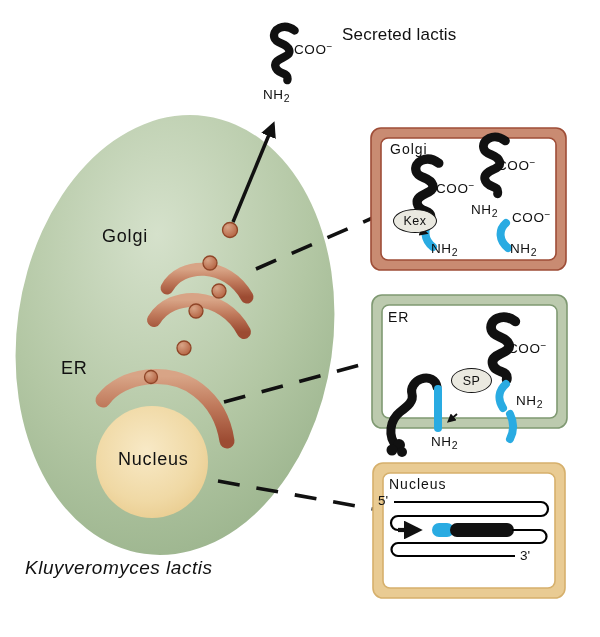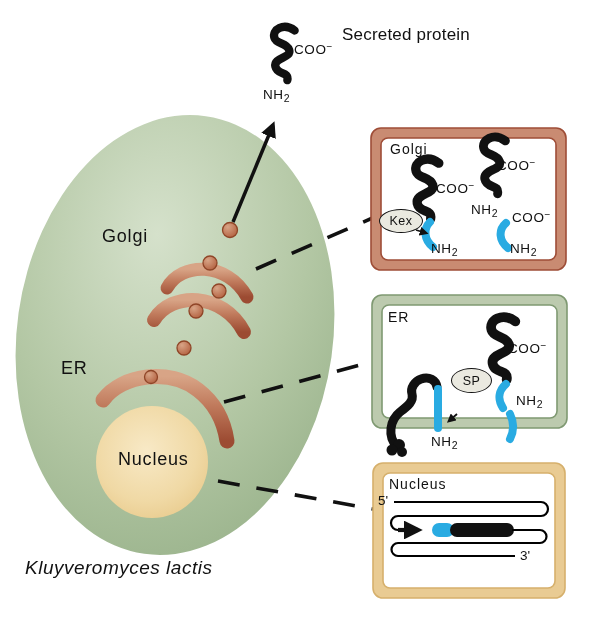--- a/index.html
+++ b/index.html
@@ -112,21 +112,21 @@
     <rect x="373" y="463" width="192" height="135" rx="10" style="fill:var(--nucleus-box-band,#e9cb93);stroke:var(--nucleus-box-line,#d6b06c)" stroke-width="1.6"></rect>
     <rect x="383" y="473" width="172" height="115" rx="7" style="fill:#fff;stroke:var(--nucleus-box-line,#d6b06c)" stroke-width="1.6"></rect>
   </g>
   <path class="thinline" d="M 394,502 L 541,502 A 7,7 0 0 1 541,516 L 398,516 A 7,7 0 0 0 398,530 L 399,530"></path>
   <line x1="398" y1="530" x2="418" y2="530" stroke="var(--ink,#111)" stroke-width="4.2" marker-end="url(#arrow)"></line>
   <rect x="432" y="523" width="22" height="14" rx="7" style="fill:var(--signal-blue,#29abe2)"></rect>
   <rect x="450" y="523" width="64" height="14" rx="7" fill="var(--ink,#111)"></rect>
   <path class="thinline" d="M 512,530 L 540,530 A 6.5,6.5 0 0 1 540,543 L 398,543 A 6.5,6.5 0 0 0 398,556 L 515,556"></path>
 </svg>
 
-<div class="lbl secreted" style="left:342px;top:26px;">Secreted protein</div>
+<div class="lbl secreted" style="left:342px;top:26px;">Secreted lactis</div>
 
 <div class="chem" style="left:294px;top:41px;">
   <span>COO</span><sup>−</sup></div>
 <div class="chem" style="left:263px;top:87px;">
   <span>NH</span><sub>2</sub></div>
 
 <div class="lbl cell-lbl" style="left:102px;top:226px;">Golgi</div>
 <div class="lbl cell-lbl" style="left:61px;top:358px;">ER</div>
 <div class="lbl cell-lbl" style="left:118px;top:449px;">Nucleus</div>
 <div class="lbl organism" style="left:25px;top:557px;">Kluyveromyces lactis</div>
@@ -137,21 +137,21 @@
 <div class="chem" style="left:431px;top:241px;">
   <span>NH</span><sub>2</sub></div>
 <div class="chem" style="left:497px;top:157px;">
   <span>COO</span><sup>−</sup></div>
 <div class="chem" style="left:471px;top:202px;">
   <span>NH</span><sub>2</sub></div>
 <div class="chem" style="left:512px;top:209px;">
   <span>COO</span><sup>−</sup></div>
 <div class="chem" style="left:510px;top:241px;">
   <span>NH</span><sub>2</sub></div>
-<div class="enzyme-oval" style="left:379px;top:209px;width:42px;height:22px;">
+<div class="enzyme-oval" style="left:393px;top:209px;width:42px;height:22px;">
   <span>Kex</span>
     </div>
 
 <div class="lbl inset-title" style="left:388px;top:309px;">ER</div>
 <div class="chem" style="left:508px;top:340px;">
   <span>COO</span><sup>−</sup></div>
 <div class="chem" style="left:516px;top:393px;">
   <span>NH</span><sub>2</sub></div>
 <div class="chem" style="left:431px;top:434px;">
   <span>NH</span><sub>2</sub></div>

